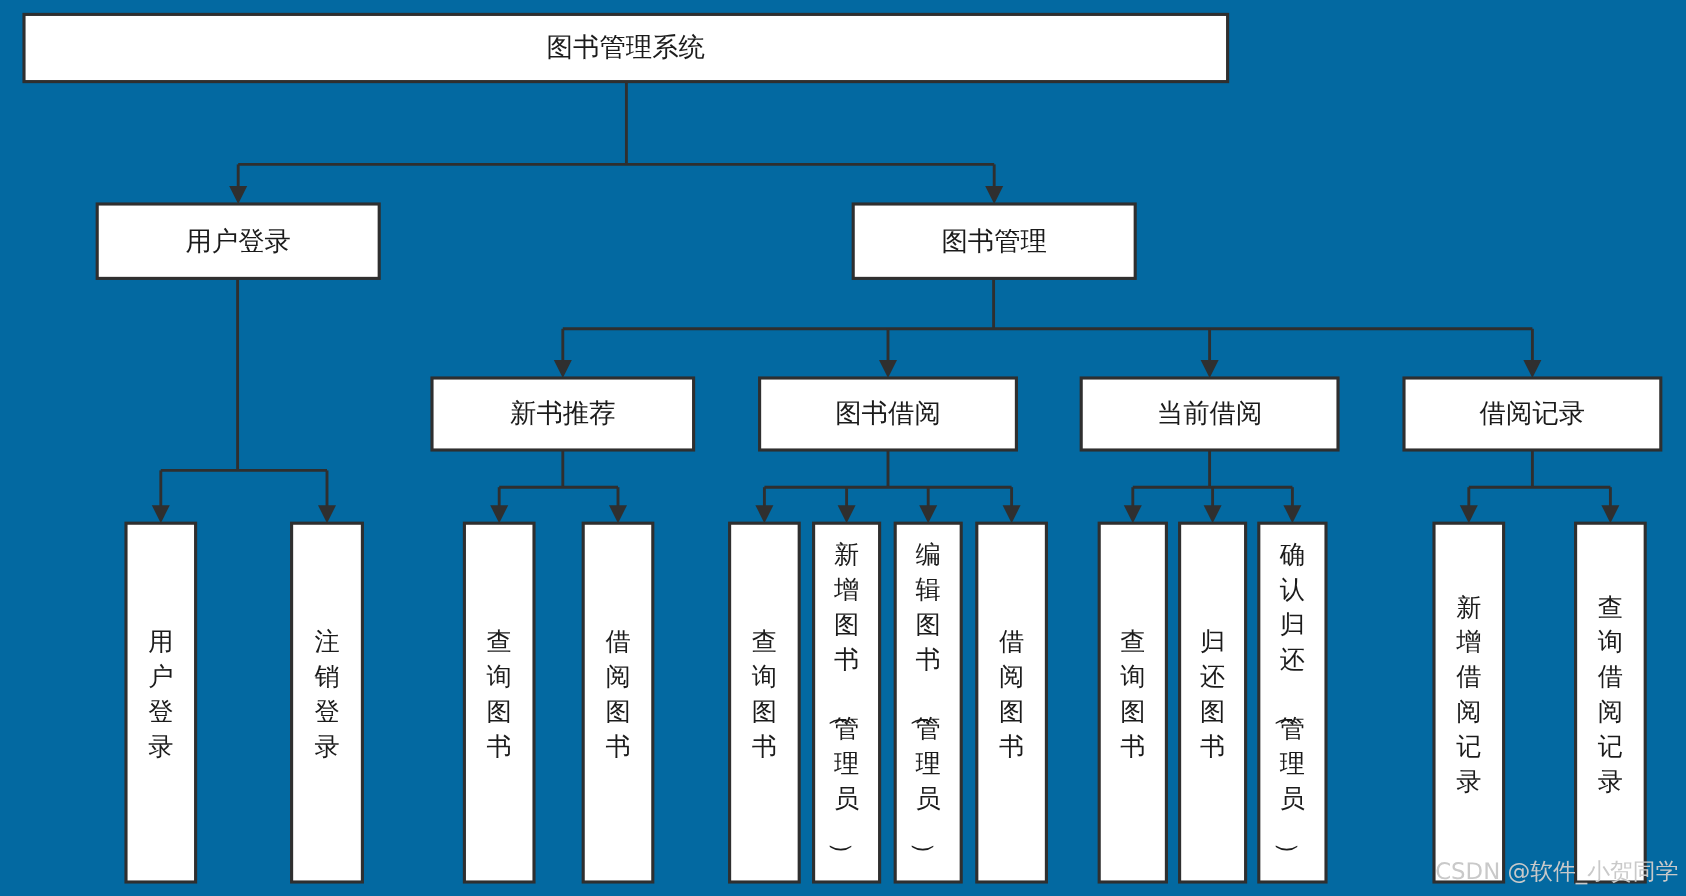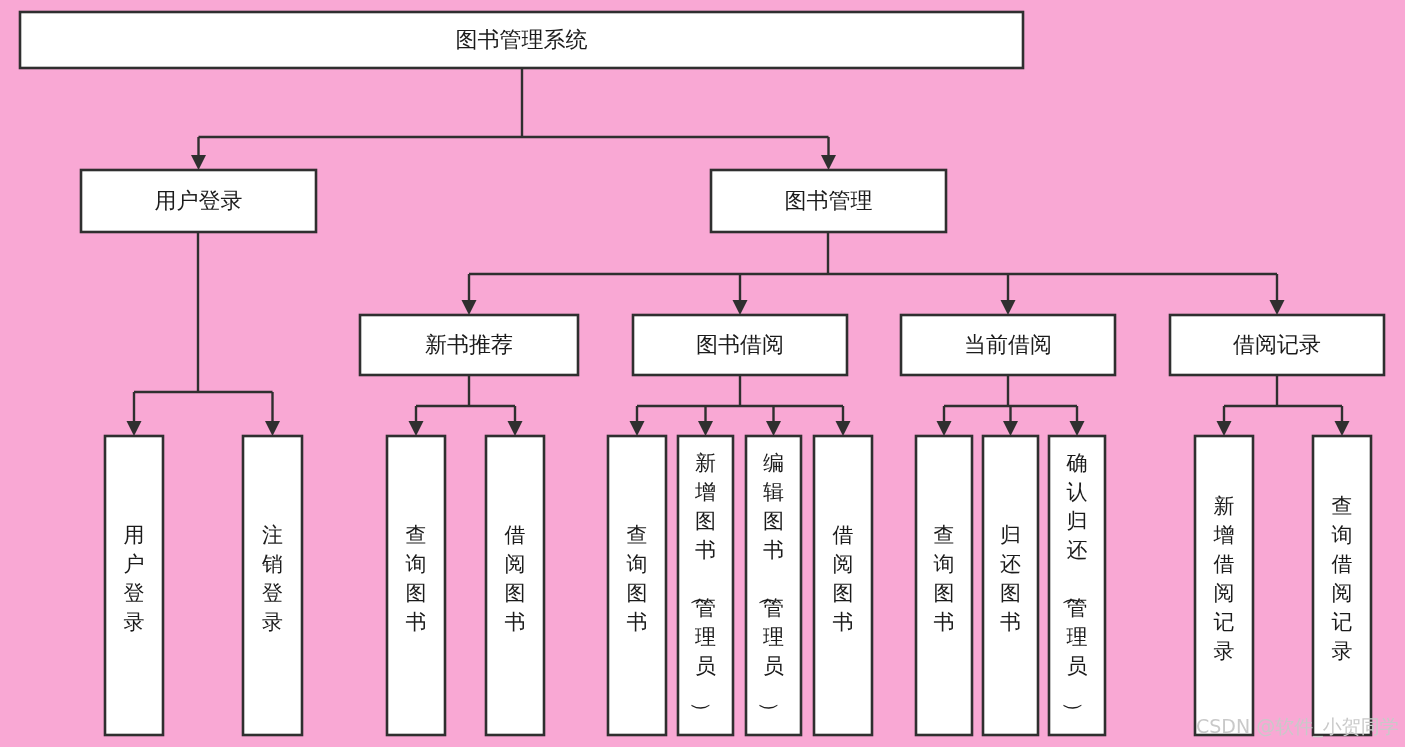--- a/index.html
+++ b/index.html
@@ -11,21 +11,21 @@
   body {
     width: 1405px;
     height: 747px;
     font-family: "DejaVu Sans", "Liberation Sans", sans-serif;
     overflow: hidden;
   }
   #diagram-root {
     position: relative;
     width: 1405px;
     height: 747px;
-    background: #f9a8d4;
+    background: #0369a1;
   }
   svg.diagram-canvas {
     position: absolute;
     left: 0;
     top: 0;
     width: 1405px;
     height: 747px;
     display: block;
   }
   .node-box {

